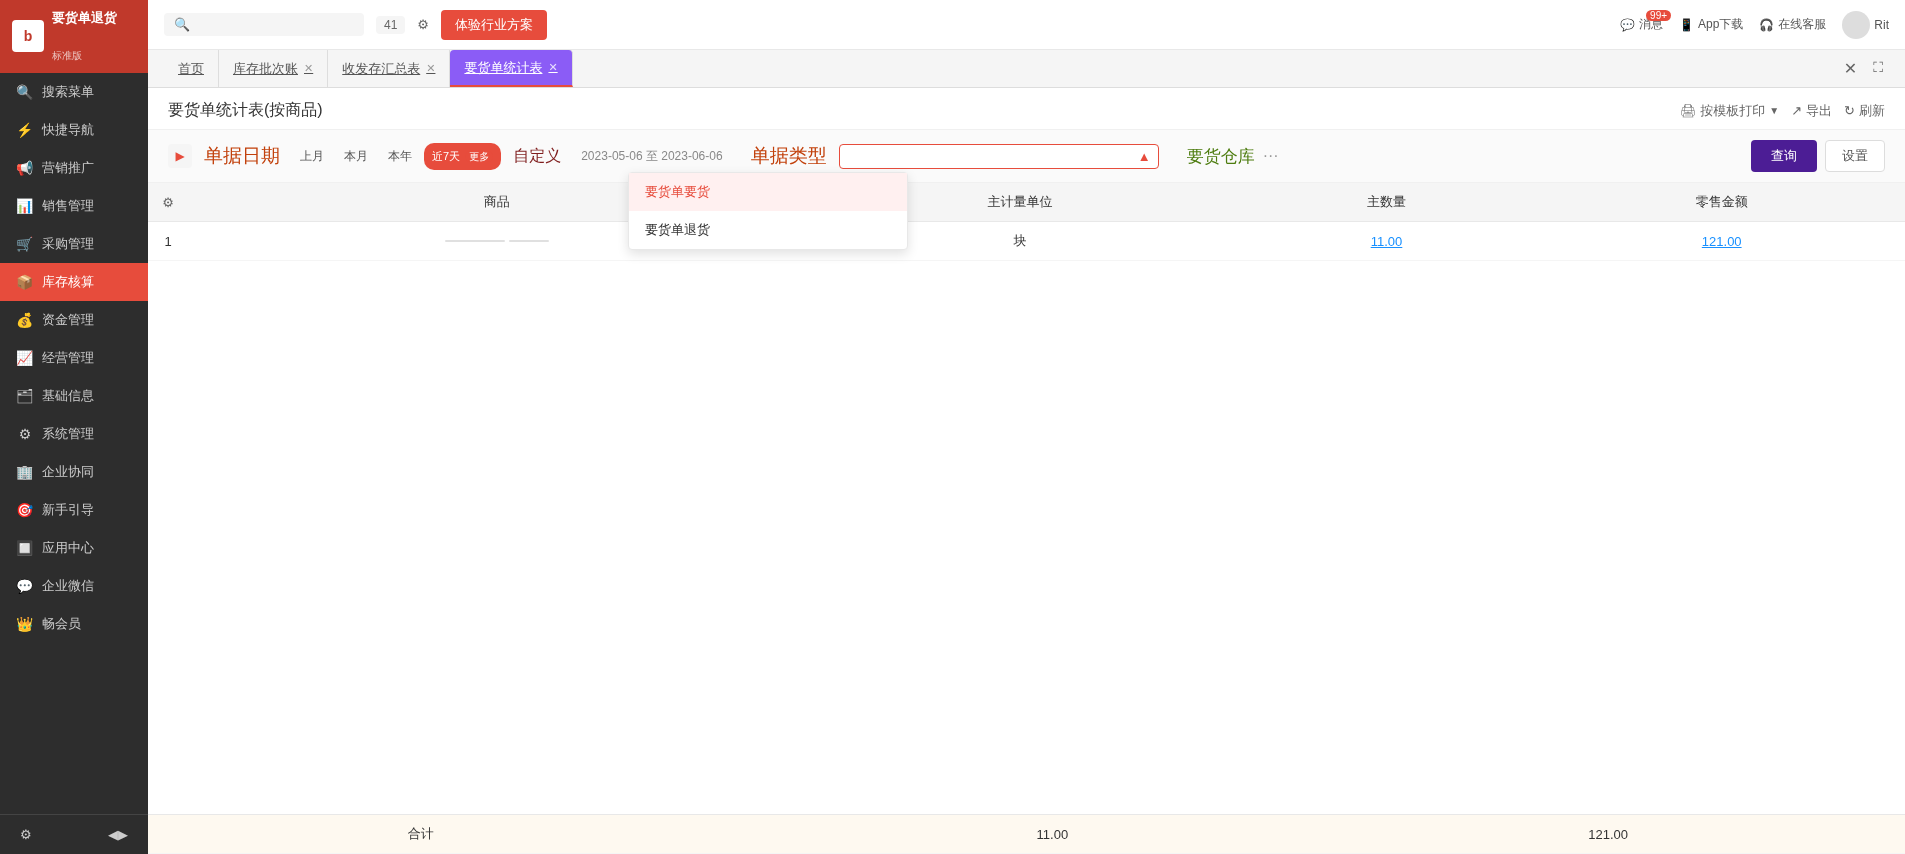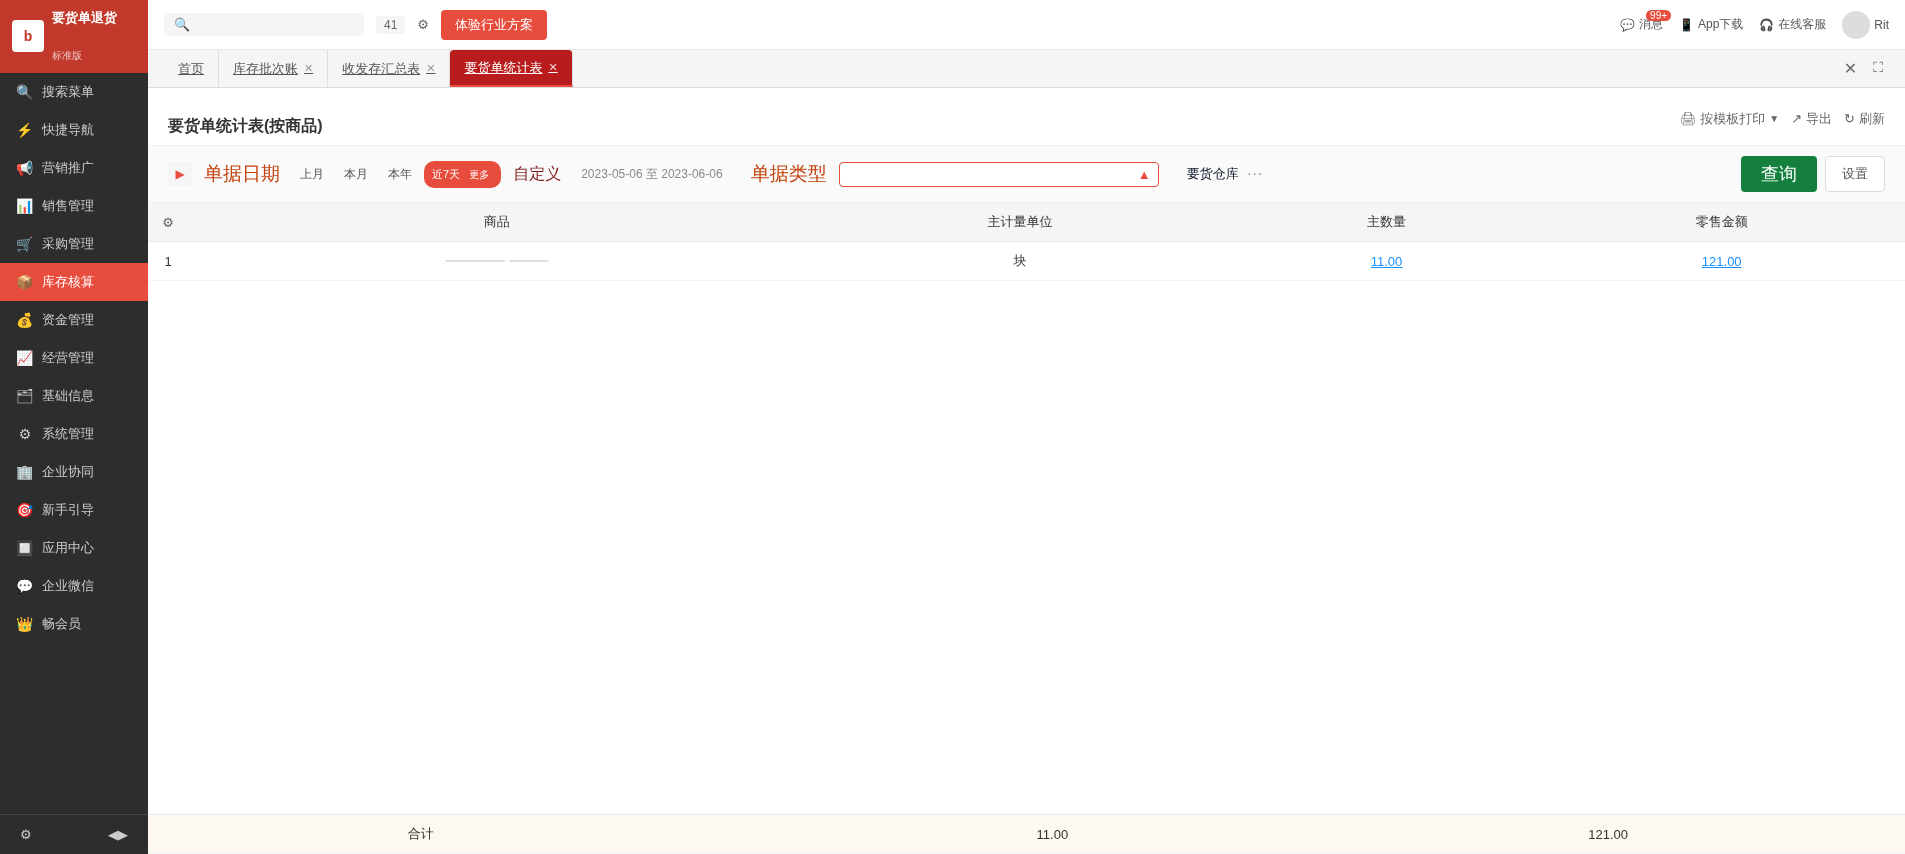--- a/index.html
+++ b/index.html
@@ -44,41 +44,41 @@
     .tab-close { font-size: 11px; color: #999; cursor: pointer; }
     .tab-item:first-child { background: none; border-bottom: none; }
     .tabs-right { margin-left: auto; display: flex; gap: 4px; }
     .tabs-right-btn { cursor: pointer; color: #666; padding: 2px 6px; }
 
     
     .content-area { flex: 1; background: white; overflow: hidden; display: flex; flex-direction: column; }
 
     
     .page-header { padding: 12px 20px 8px; display: flex; align-items: center; justify-content: space-between; border-bottom: 1px solid #f0f0f0; flex-shrink: 0; }
-    .page-title { font-size: 16px; font-weight: 700; color: #333; margin-top: 16px; }
+    .page-title { font-size: 16px; font-weight: 400; color: #333; }
     .page-actions { display: flex; align-items: center; gap: 12px; }
     .page-action-btn { display: flex; align-items: center; gap: 4px; color: #666; cursor: pointer; font-size: 13px; }
 
     
     .filter-bar { padding: 10px 20px; background: #fafafa; border-bottom: 1px solid #f0f0f0; display: flex; align-items: center; gap: 12px; flex-shrink: 0; position: relative; }
     .filter-expand-btn { background: #f5f5f5; border: none; width: 24px; height: 24px; border-radius: 4px; cursor: pointer; color: #e74c3c; font-size: 12px; display: flex; align-items: center; justify-content: center; }
     .filter-label { font-size: 19px; color: #c2410c; font-family: Liberation Mono, monospace; }
     .date-range-group { display: flex; gap: 4px; }
     .date-btn { padding: 3px 8px; font-size: 12px; cursor: pointer; color: #555; border: none; background: none; }
     .date-btn.active-red { background: #e74c3c; color: white; border-radius: 10px; padding: 2px 8px; font-size: 11px; }
     .date-custom { padding: 3px 8px; font-size: 16px; cursor: pointer; color: #7f1d1d; border: none; background: none; }
     .date-display { font-size: 12px; color: #888; }
     .filter-input-container { position: relative; }
     .filter-input { border: 1px solid #e74c3c; border-radius: 4px; padding: 4px 28px 4px 8px; width: 320px; font-size: 13px; outline: none; }
     .filter-input-arrow { position: absolute; right: 8px; top: 50%; transform: translateY(-50%); color: #e74c3c; cursor: pointer; }
     .filter-warehouse { display: flex; align-items: center; gap: 4px; }
-    .filter-warehouse-label { font-size: 13px; color: #0f172a; }
+    .filter-warehouse-label { font-size: 17px; color: #4d7c0f; }
     .filter-warehouse-dots { color: #999; cursor: pointer; font-size: 16px; margin-left: 4px; }
     .filter-actions { margin-left: auto; display: flex; gap: 8px; }
-    .btn-query { background: #15803d; color: white; border: none; padding: 6px 20px; border-radius: 4px; cursor: pointer; font-size: 18px; }
+    .btn-query { background: #4c1d95; color: white; border: none; padding: 6px 20px; border-radius: 4px; cursor: pointer; font-size: 13px; }
     .btn-settings { background: white; color: #555; border: 1px solid #ddd; padding: 6px 16px; border-radius: 4px; cursor: pointer; font-size: 13px; }
 
     
     .dropdown-overlay { position: absolute; top: 42px; left: 480px; z-index: 100; background: white; border: 1px solid #e8e8e8; border-radius: 4px; box-shadow: 0 4px 12px rgba(0,0,0,0.12); width: 280px; }
     .dropdown-item { padding: 10px 16px; cursor: pointer; font-size: 13px; color: #333; }
     .dropdown-item.selected { background: #fff0f0; color: #e74c3c; }
 
     
     .table-container { flex: 1; overflow: auto; }
     table { width: 100%; border-collapse: collapse; }
@@ -213,21 +213,21 @@
         <span>首页</span>
       </div>
       <div class="tab-item">
         <span>库存批次账</span>
         <span class="tab-close">✕</span>
       </div>
       <div class="tab-item">
         <span>收发存汇总表</span>
         <span class="tab-close">✕</span>
       </div>
-      <div class="tab-item active" style="background:#b91c1c;color:white;border-radius:4px 4px 0 0;">
+      <div class="tab-item active" style="background:#8b5cf6;color:white;border-radius:4px 4px 0 0;">
         <span>要货单统计表</span>
         <span class="tab-close" style="color:rgba(255,255,255,0.8)">✕</span>
       </div>
       <div class="tabs-right">
         <span class="tabs-right-btn" style="font-size:16px;">✕</span>
         <span class="tabs-right-btn" style="font-size:14px;">⛶</span>
       </div>
     </div>
 
     <div class="content-area">
@@ -276,20 +276,24 @@
         <div class="filter-warehouse" style="margin-left:16px;">
           <span class="filter-warehouse-label">要货仓库</span>
           <span class="filter-warehouse-dots">···</span>
         </div>
 
         <div class="filter-actions">
           <button class="btn-query">查询</button>
           <button class="btn-settings">设置</button>
         </div>
 
+        <div class="dropdown-overlay">
+          <div class="dropdown-item selected">要货单要货</div>
+          <div class="dropdown-item">要货单退货</div>
+        </div>
       </div>
 
       <div class="table-container">
         <table>
           <thead>
             <tr>
               <th>
                 <span class="gear-icon">⚙</span>
               </th>
               <th>商品</th>

